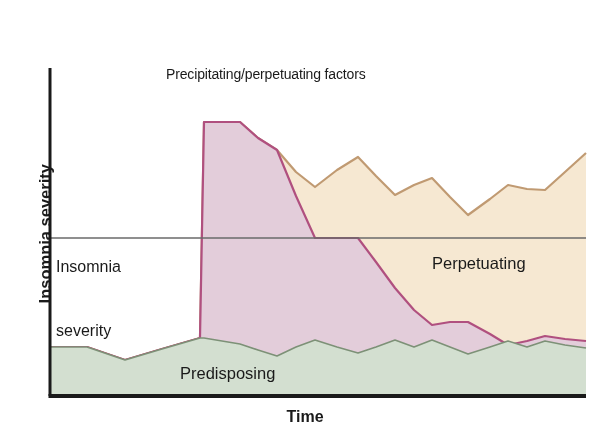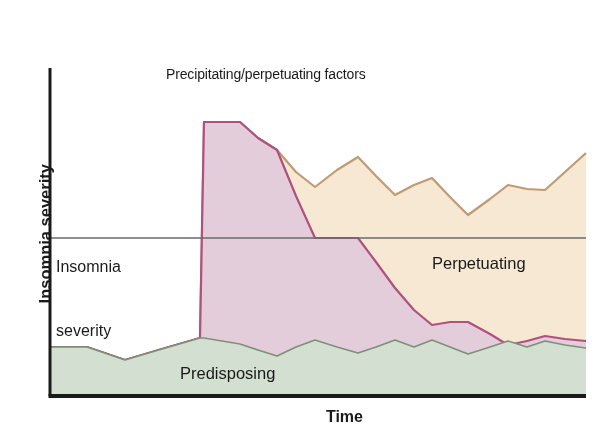--- a/index.html
+++ b/index.html
@@ -44,24 +44,24 @@
     left: -44px;
     top: 224px;
     width: 180px;
     text-align: center;
     font-size: 16.5px;
     font-weight: bold;
     transform: rotate(-90deg);
     transform-origin: 50% 50%;
   }
   #x-axis-label {
-    left: 223px;
+    left: 235px;
     top: 408px;
     width: 140px;
-    text-align: right;
+    text-align: center;
     font-size: 16px;
     font-weight: bold;
   }
   #threshold-label {
     left: 56px;
     top: 220px;
     font-size: 16px;
   }
   #threshold-label div { display: block; }
   #threshold-label .line-1 { margin-bottom: 8px; }

